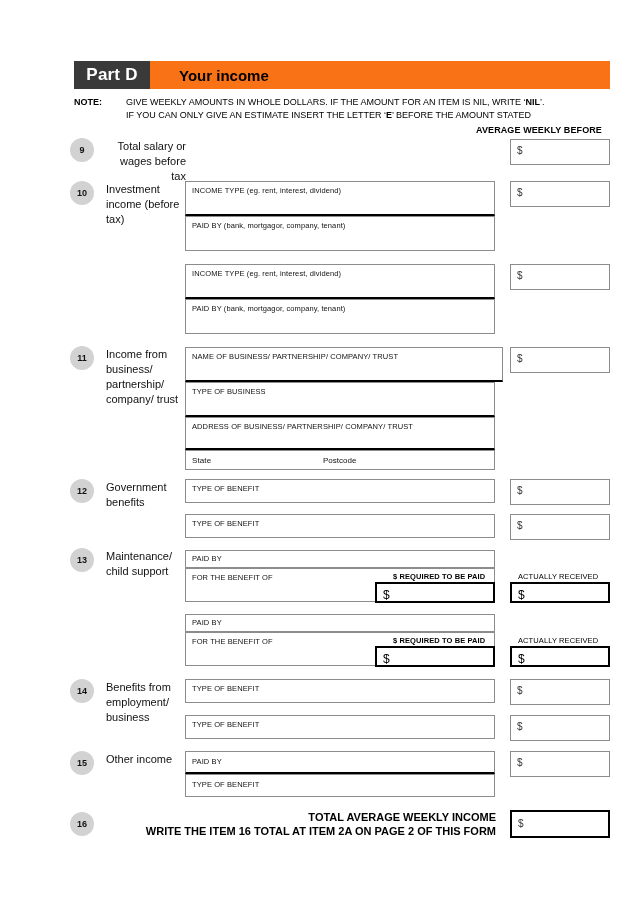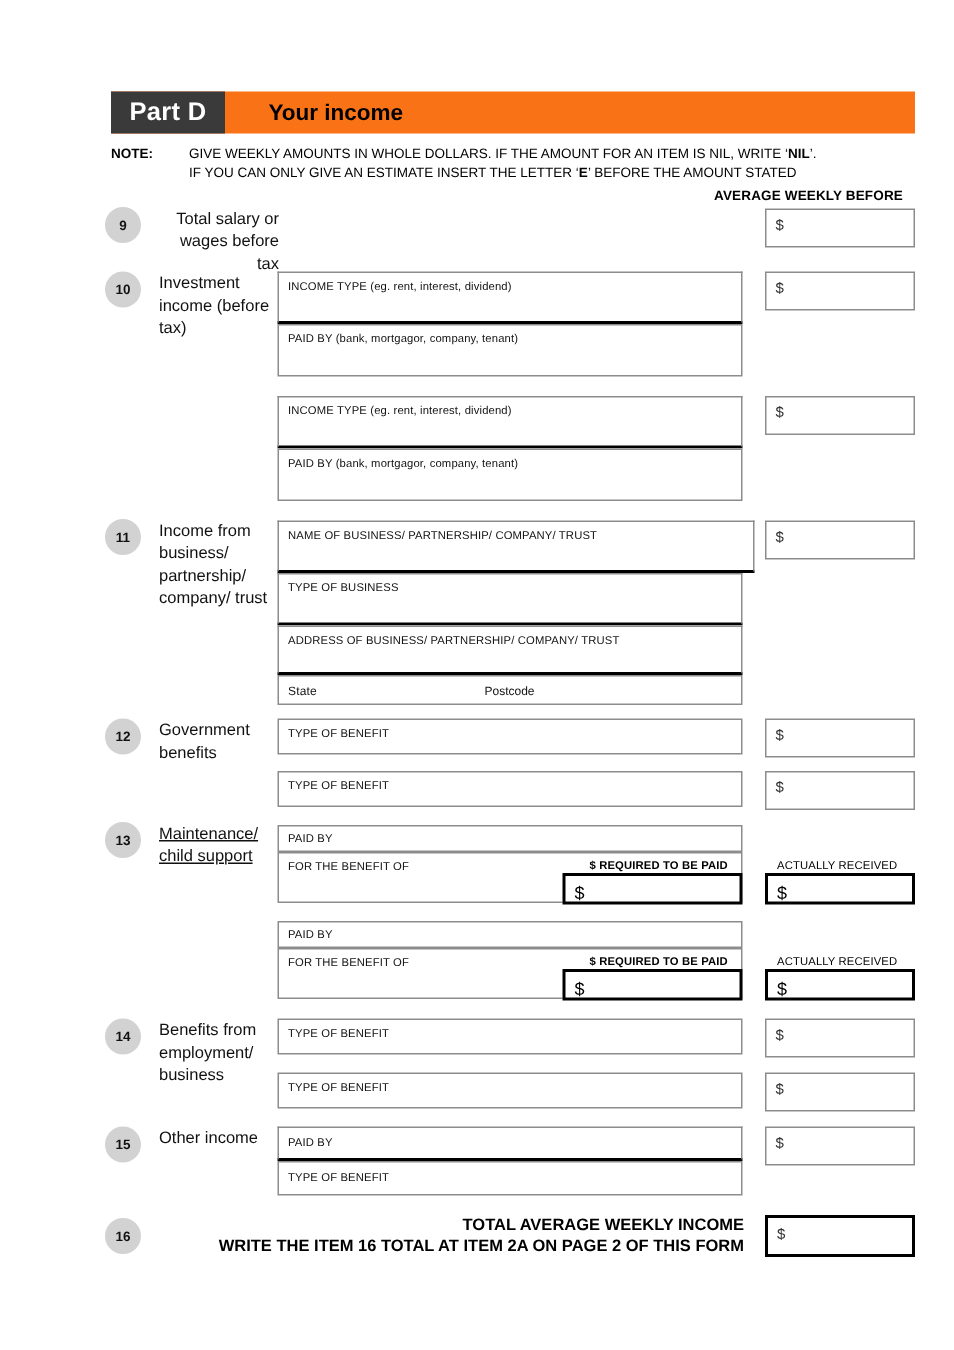--- a/index.html
+++ b/index.html
@@ -269,21 +269,21 @@
   </div>
 
   <div class="fieldbox" style="left:185px; top:514px; width:310px; height:24px;">
     <span class="cap">TYPE OF BENEFIT</span>
   </div>
   <div class="amountbox" style="left:510px; top:514px;">
     <span class="dollar">$</span>
   </div>
 
   <div class="circle" style="left:70px; top:548px;">13</div>
-  <div class="row-label" style="top:549px;text-decoration:underline;">Maintenance/ child support</div>
+  <div class="row-label" style="top:549px;">Maintenance/ child support</div>
 
   <div class="fieldbox" style="left:185px; top:550px; width:310px; height:18px;">
     <span class="cap" style="top:3px;">PAID BY</span>
   </div>
   <div class="fieldbox" style="left:185px; top:568px; width:310px; height:34px;">
     <span class="cap" style="top:4px;">FOR THE BENEFIT OF</span>
   </div>
   <div class="mini-head" style="left:393px; top:572px;">$ REQUIRED TO BE PAID</div>
   <div class="amountbox heavy" style="left:375px; top:582px; width:120px; height:21px;">
     <span class="dollar">$</span>

